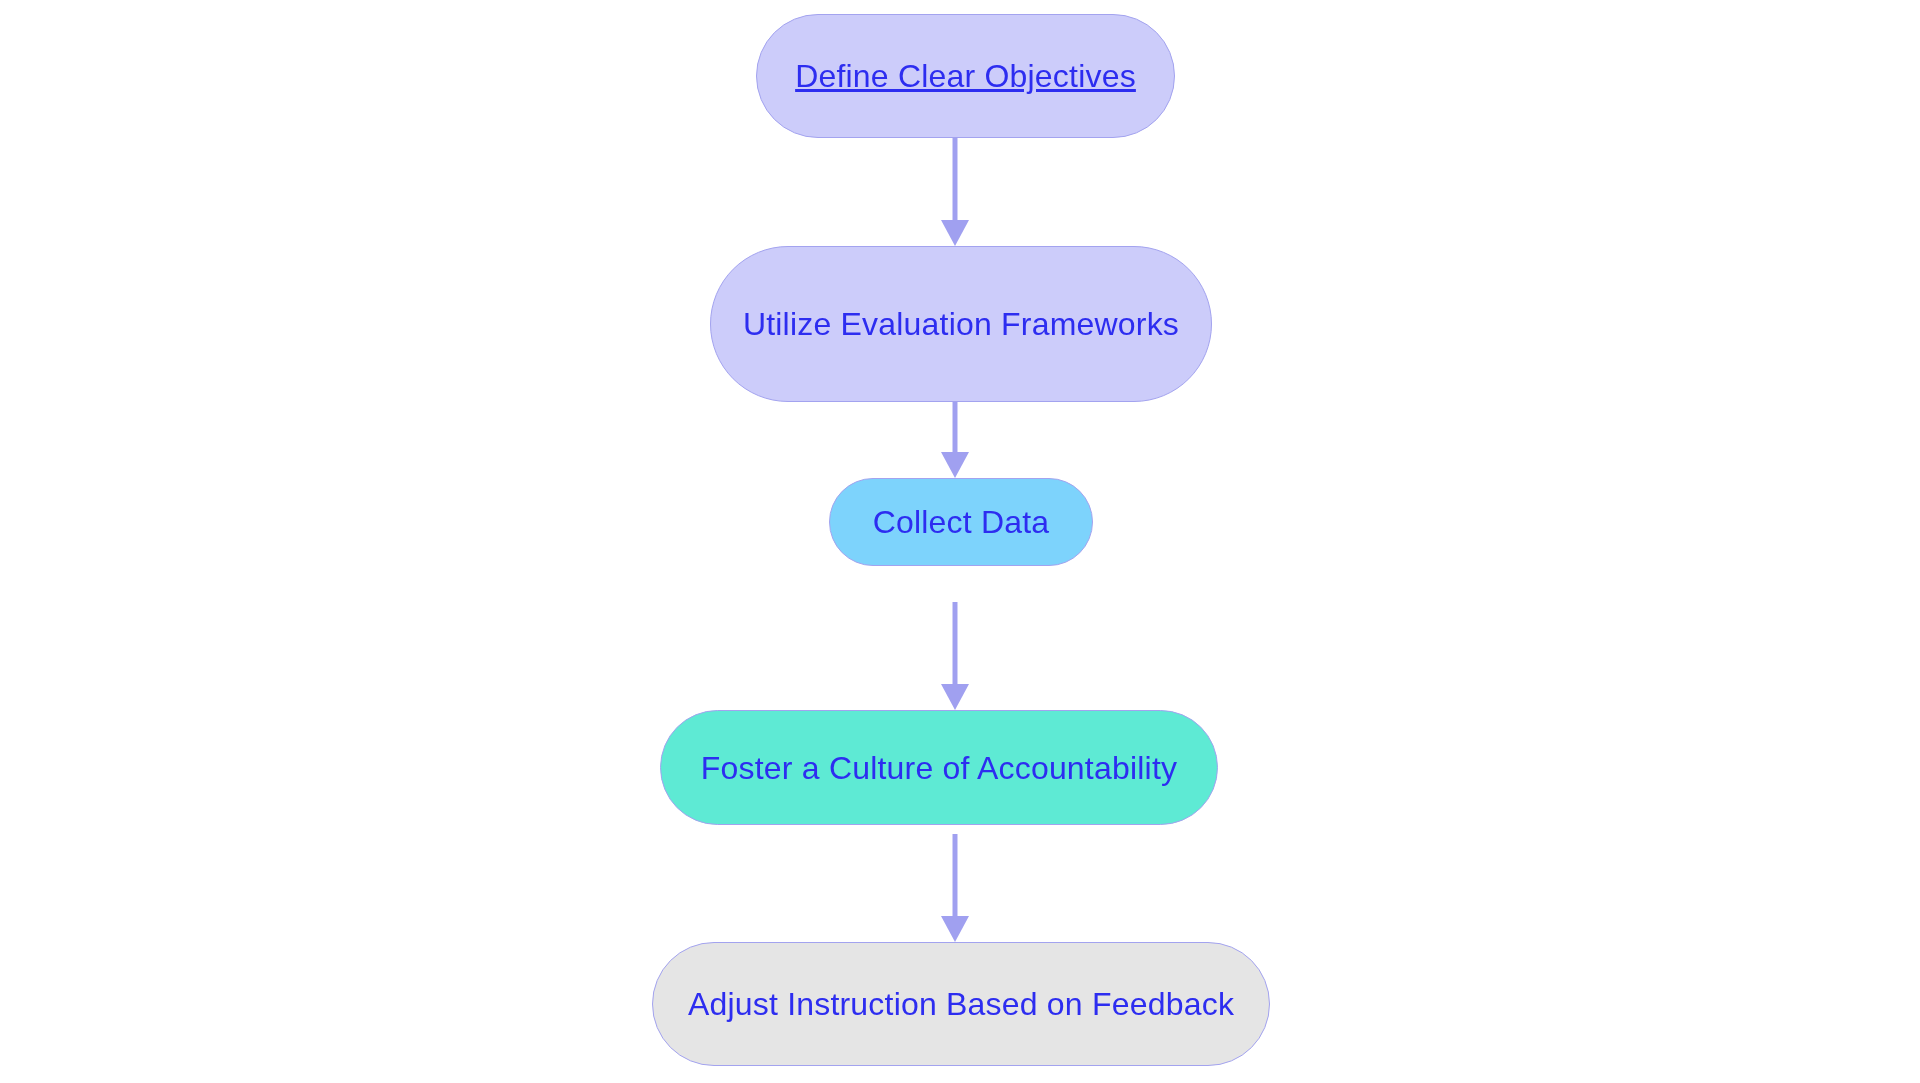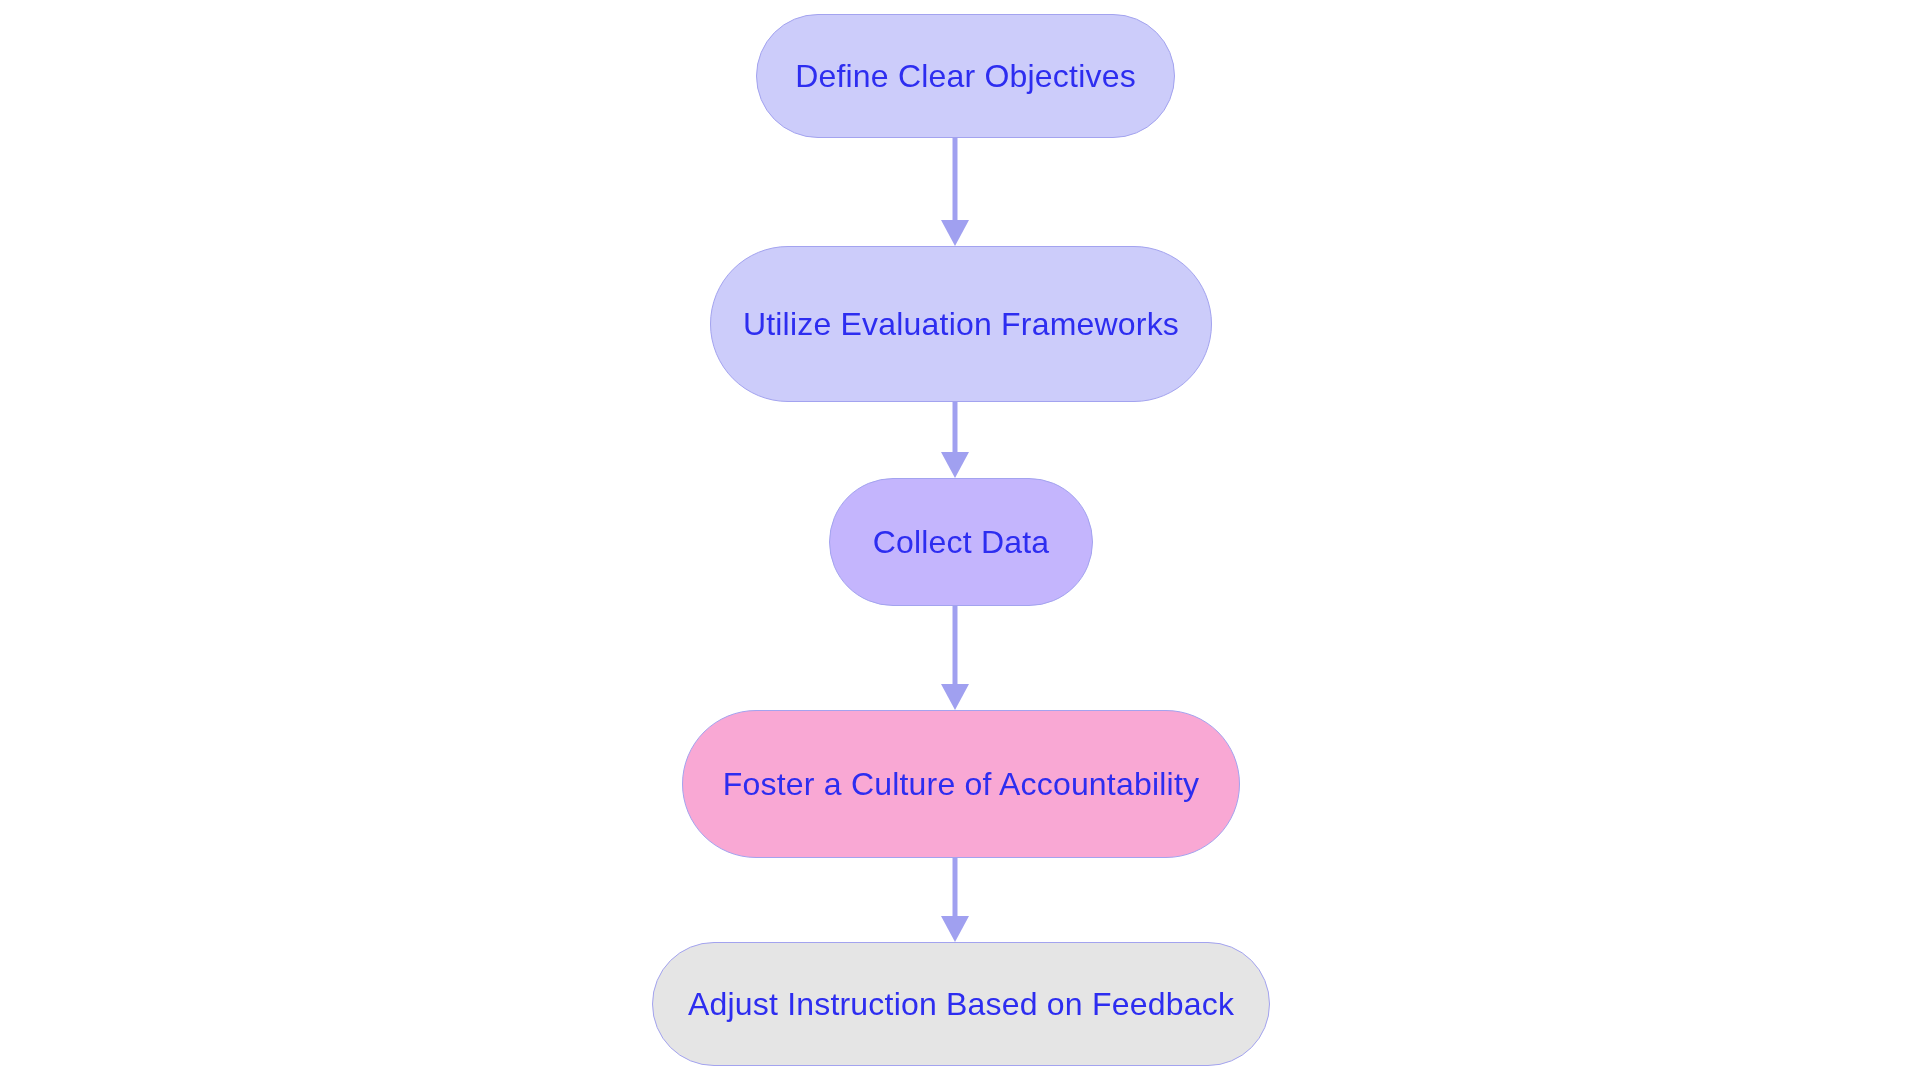--- a/index.html
+++ b/index.html
@@ -63,29 +63,29 @@
         <polygon points="941,452 969,452 955,478" fill="#a0a0f0"></polygon>
         <line x1="955" y1="602" x2="955" y2="685" stroke="#a0a0f0" stroke-width="5"></line>
         <polygon points="941,684 969,684 955,710" fill="#a0a0f0"></polygon>
         <line x1="955" y1="834" x2="955" y2="917" stroke="#a0a0f0" stroke-width="5"></line>
         <polygon points="941,916 969,916 955,942" fill="#a0a0f0"></polygon>
       </g>
   </svg>
 
   <div id="nodes-layer">
       <div class="flow-node" style="left: 756px; top: 14px; width: 419px; height: 124px; background: rgb(204, 204, 250); border-color: rgb(163, 163, 239);">
-        <span class="flow-node-label" style="font-size: 32px; color: rgb(45, 45, 240);">Define Clear Objectives</span>
+        <span class="flow-node-label" style="font-size: 32px; color: rgb(45, 45, 240); text-decoration: underline;">Define Clear Objectives</span>
       </div>
       <div class="flow-node" style="left: 710px; top: 246px; width: 502px; height: 156px; background: rgb(204, 204, 250); border-color: rgb(163, 163, 239);">
         <span class="flow-node-label" style="font-size: 32px; color: rgb(45, 45, 240);">Utilize Evaluation Frameworks</span>
       </div>
-      <div class="flow-node" style="left: 829px; top: 478px; width: 264px; height: 128px; background: #c4b5fd; border-color: rgb(163, 163, 239);">
+      <div class="flow-node" style="left: 829px; top: 478px; width: 264px; height: 88px; background: #7dd3fc; border-color: rgb(163, 163, 239);">
         <span class="flow-node-label" style="font-size: 32px; color: rgb(45, 45, 240);">Collect Data</span>
       </div>
-      <div class="flow-node" style="left: 682px; top: 710px; width: 558px; height: 148px; background: #f9a8d4; border-color: rgb(163, 163, 239);">
+      <div class="flow-node" style="left: 660px; top: 710px; width: 558px; height: 115px; background: #5eead4; border-color: rgb(163, 163, 239);">
         <span class="flow-node-label" style="font-size: 32px; color: rgb(45, 45, 240);">Foster a Culture of Accountability</span>
       </div>
       <div class="flow-node" style="left: 652px; top: 942px; width: 618px; height: 124px; background: #e5e5e5; border-color: rgb(163, 163, 239);">
         <span class="flow-node-label" style="font-size: 32px; color: rgb(45, 45, 240);">Adjust Instruction Based on Feedback</span>
       </div>
     </div>
 
 </div>
 
 </body></html>

